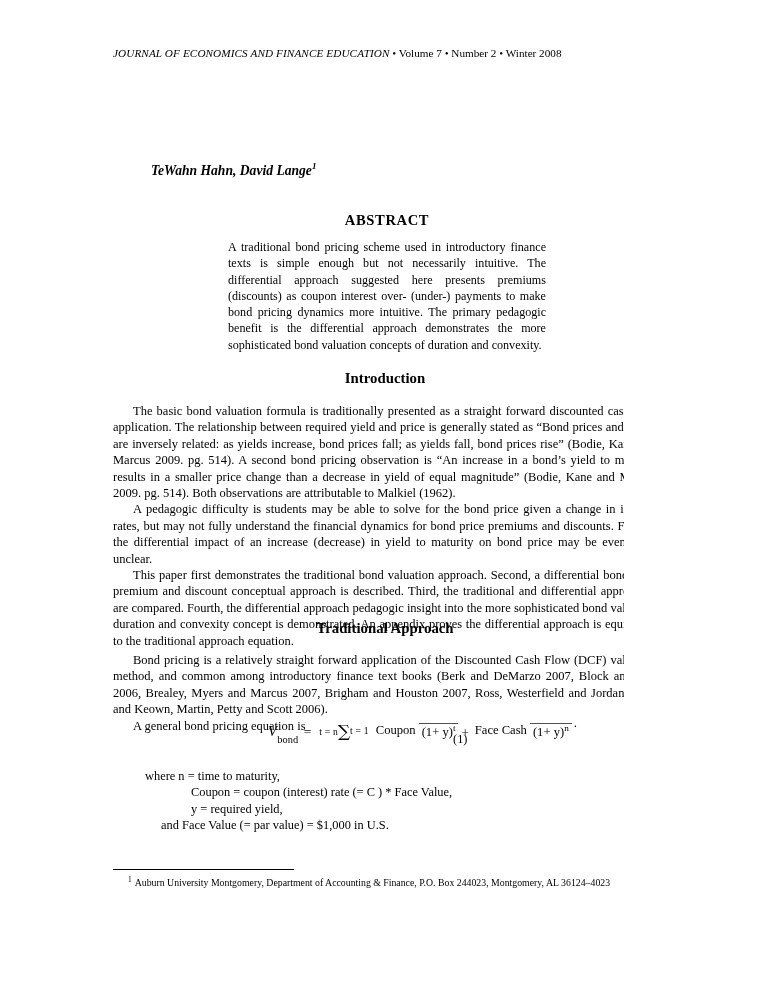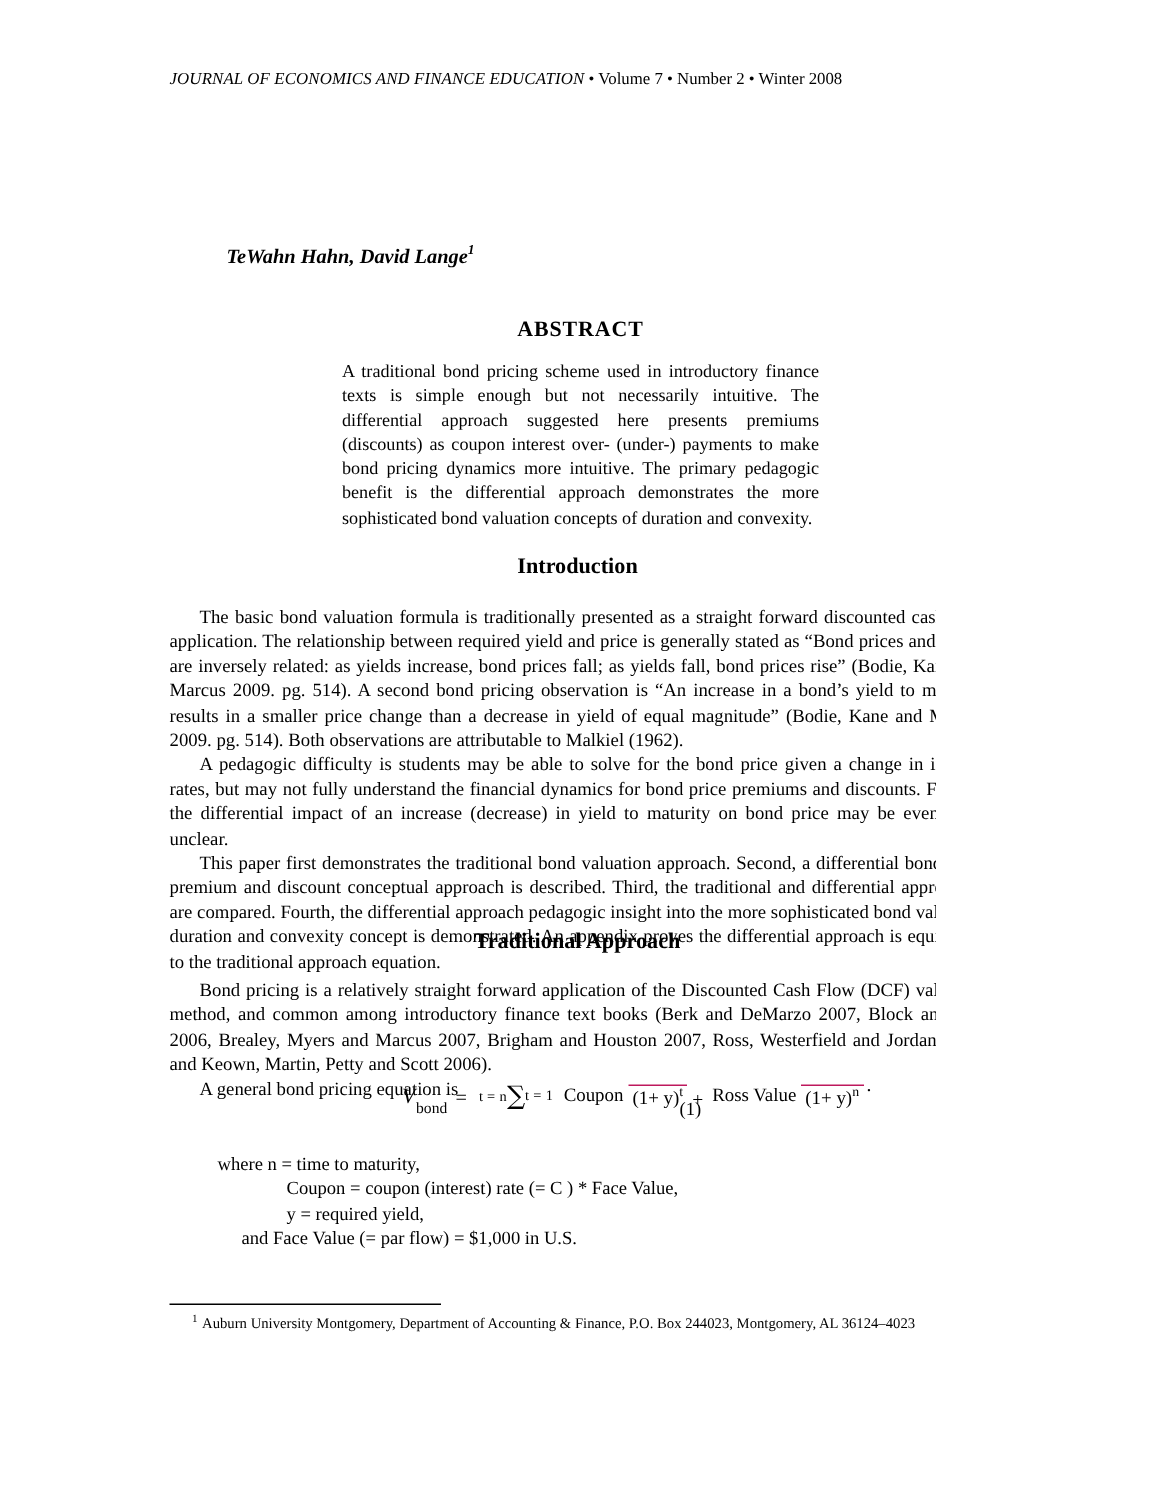--- a/index.html
+++ b/index.html
@@ -307,33 +307,33 @@
         <span class="lim lim-top">t = n</span>
         <span class="sigma">∑</span>
         <span class="lim lim-bot">t = 1</span>
       </span>
       <span class="frac">
         <span class="num">Coupon</span>
         <span class="den"><span>(1+ y)</span><sup>t</sup></span>
       </span>
       <span class="eq-plus">+</span>
       <span class="frac">
-        <span class="num">Ross Value</span>
+        <span class="num">Face Cash</span>
         <span class="den"><span>(1+ y)</span><sup>n</sup></span>
       </span>
       <span class="eq-period">.</span>
     </div>
     <div class="eq-number">(1)</div>
   </div>
 
   <div class="where-block">
     <div class="wline wl-0">where n = time to maturity,</div>
     <div class="wline wl-2">Coupon = coupon (interest) rate (= C ) * Face Value,</div>
     <div class="wline wl-1">y = required yield,</div>
-    <div class="wline wl-3">and Face Value (= par flow) = $1,000 in U.S.</div>
+    <div class="wline wl-3">and Face Value (= par value) = $1,000 in U.S.</div>
   </div>
 
   <div class="footnote-rule"></div>
   <div class="footnote">
     <span class="fn-mark">1</span><span>Auburn University Montgomery, Department of Accounting &amp; Finance, P.O. Box 244023, Montgomery, AL 36124–4023</span>
   </div>
 
 </div>
 
 </body></html>

